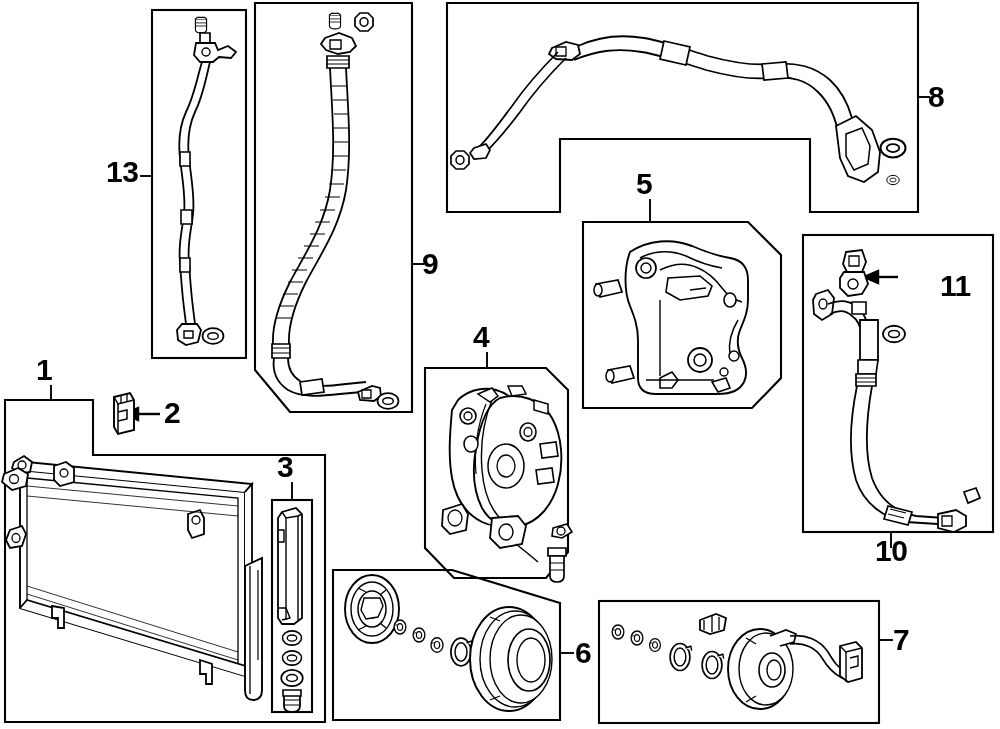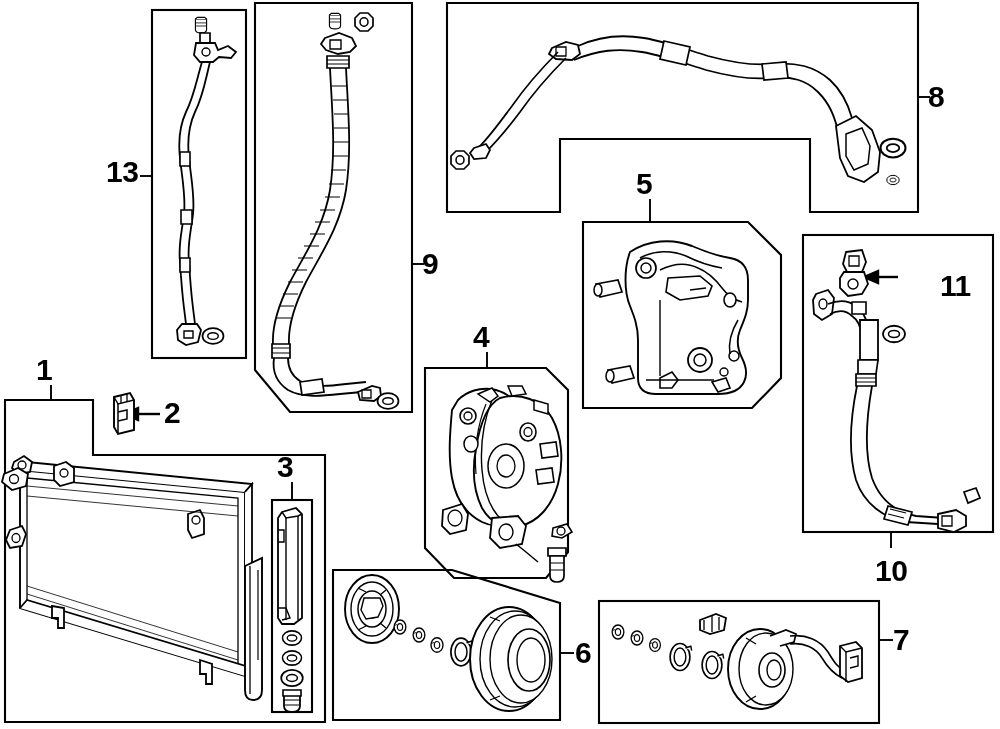--- a/index.html
+++ b/index.html
@@ -456,17 +456,17 @@
 
   <div class="callout" style="left:36px;  top:355px;">1</div>
   <div class="callout" style="left:164px; top:398px;">2</div>
   <div class="callout" style="left:277px; top:452px;">3</div>
   <div class="callout" style="left:473px; top:322px;">4</div>
   <div class="callout" style="left:636px; top:169px;">5</div>
   <div class="callout" style="left:575px; top:638px;">6</div>
   <div class="callout" style="left:893px; top:625px;">7</div>
   <div class="callout" style="left:928px; top:82px;">8</div>
   <div class="callout" style="left:422px; top:249px;">9</div>
-  <div class="callout" style="left:875px; top:556px;">10</div>
+  <div class="callout" style="left:875px; top:536px;">10</div>
   <div class="callout" style="left:940px; top:259px;margin-top:12px;">11</div>
   <div class="callout" style="left:106px; top:157px;">13</div>
 
 </div>
 
 </body></html>

